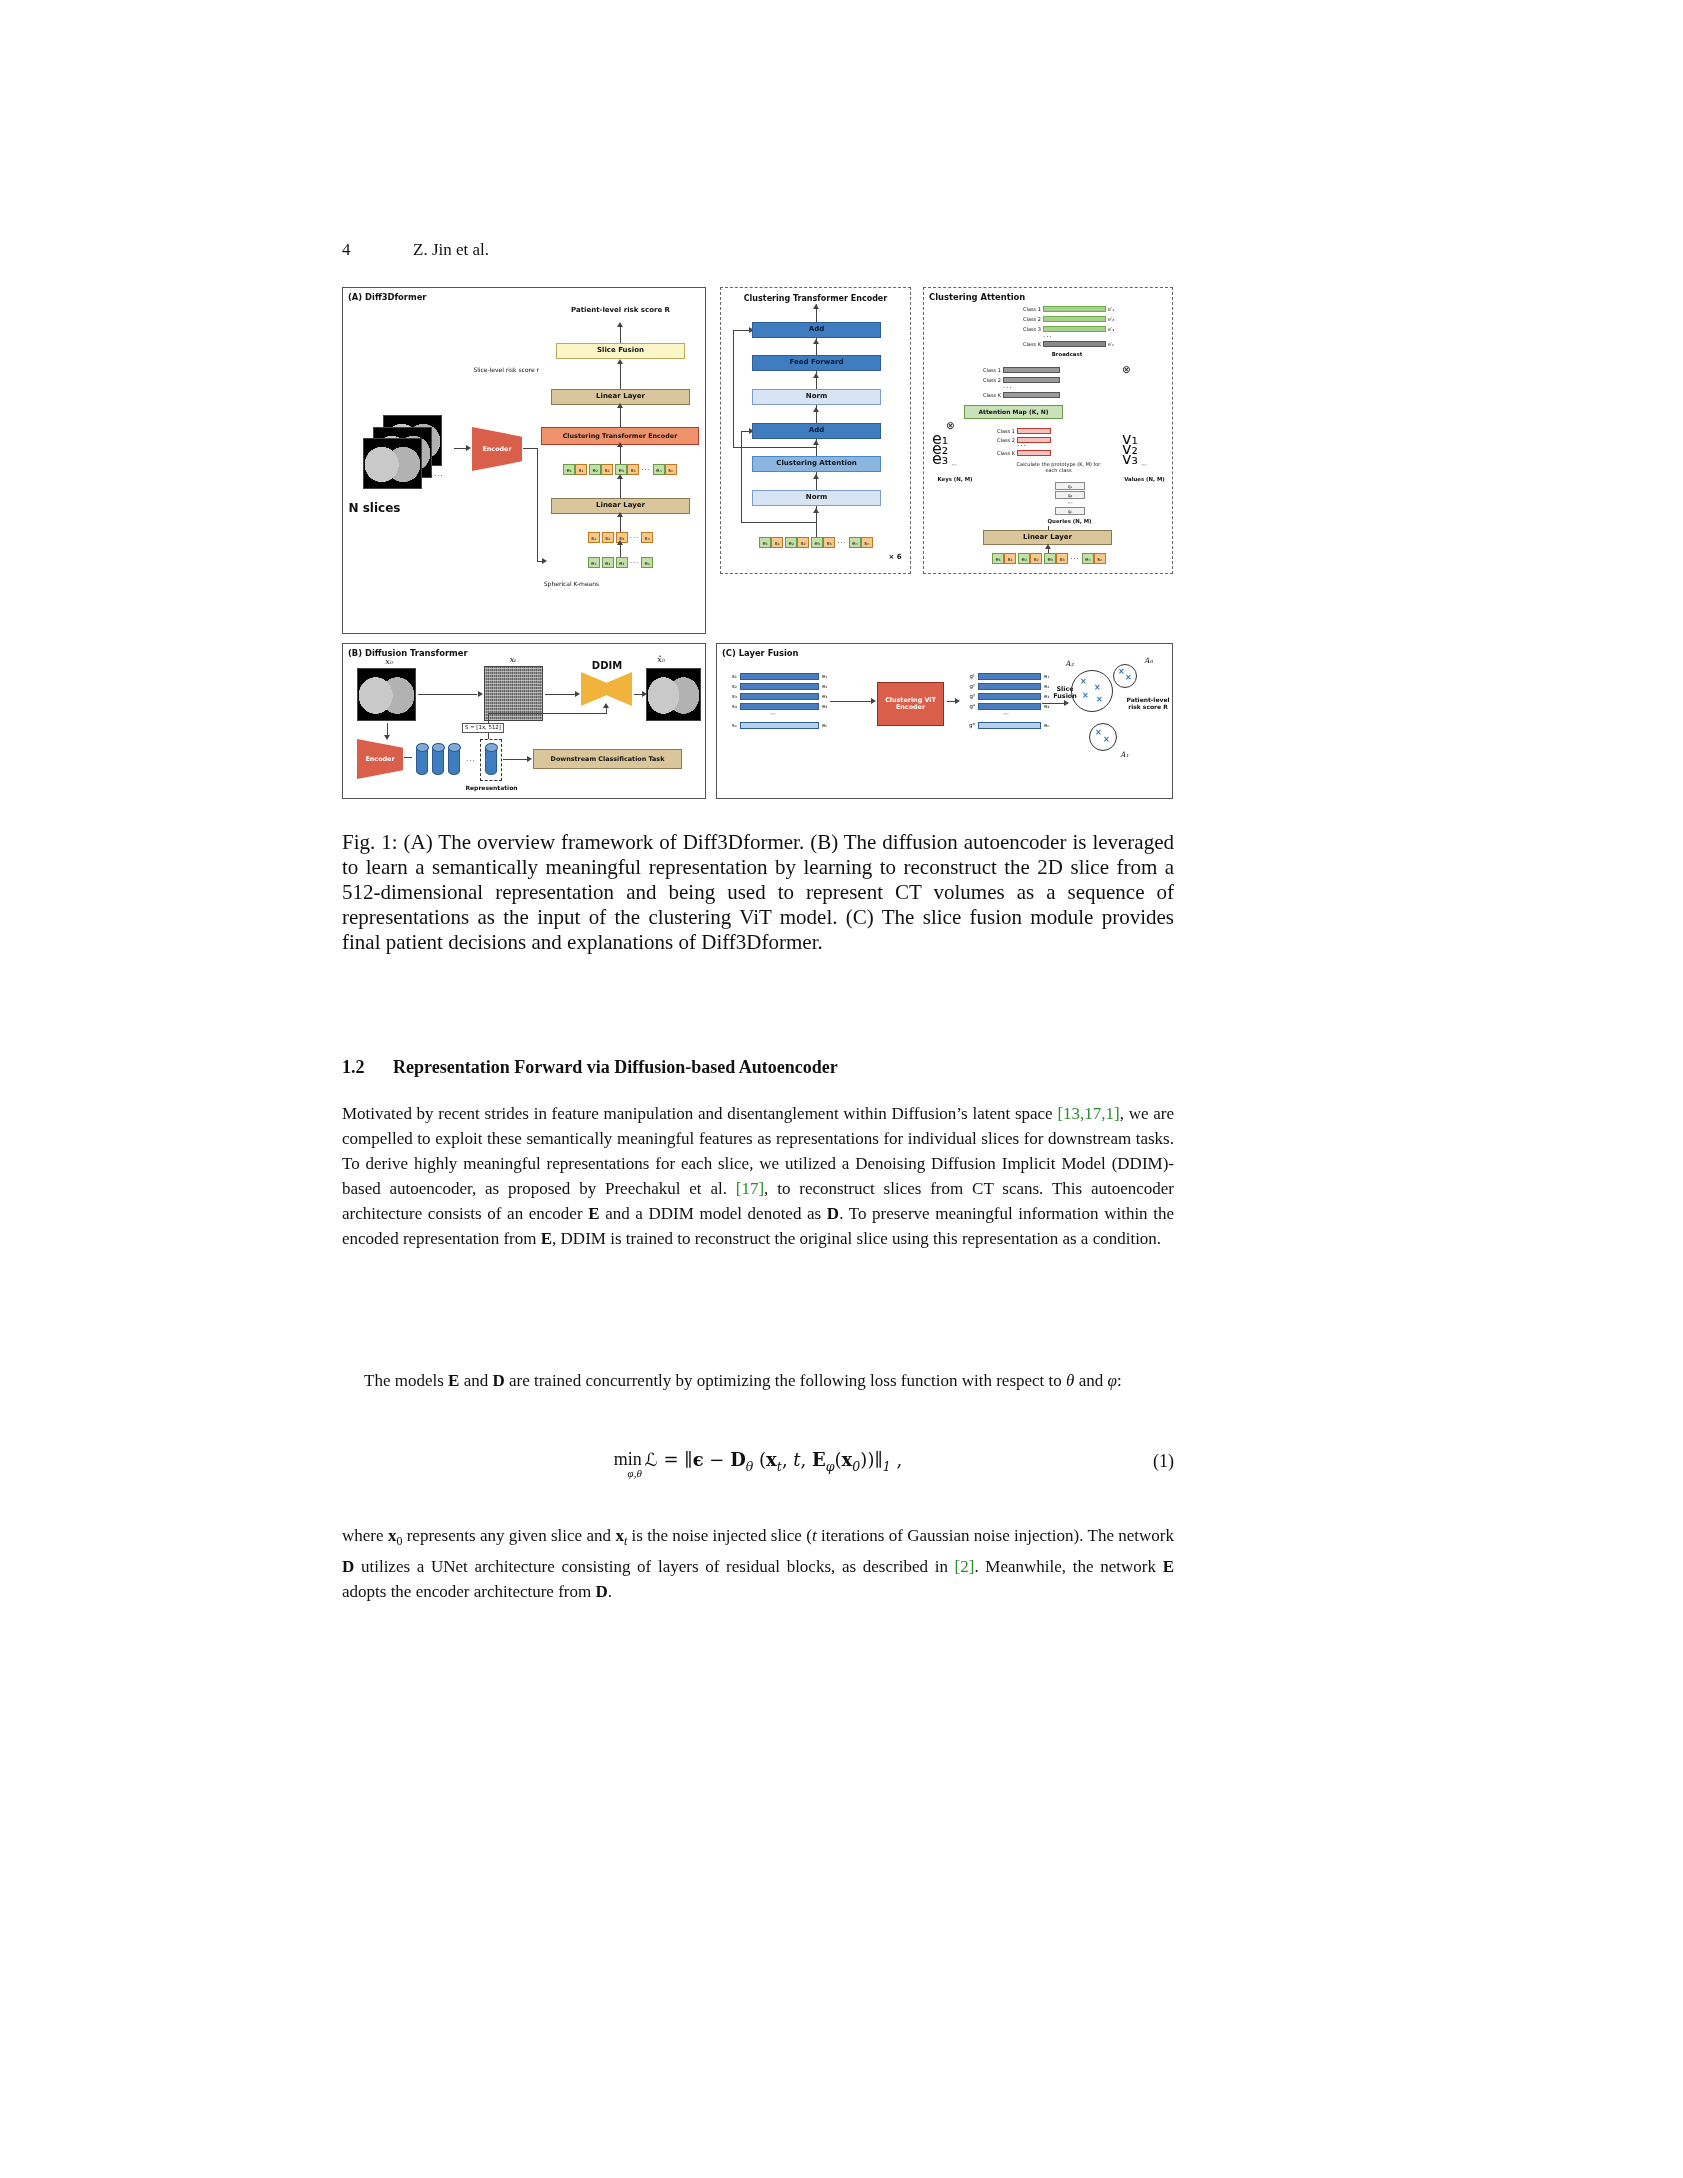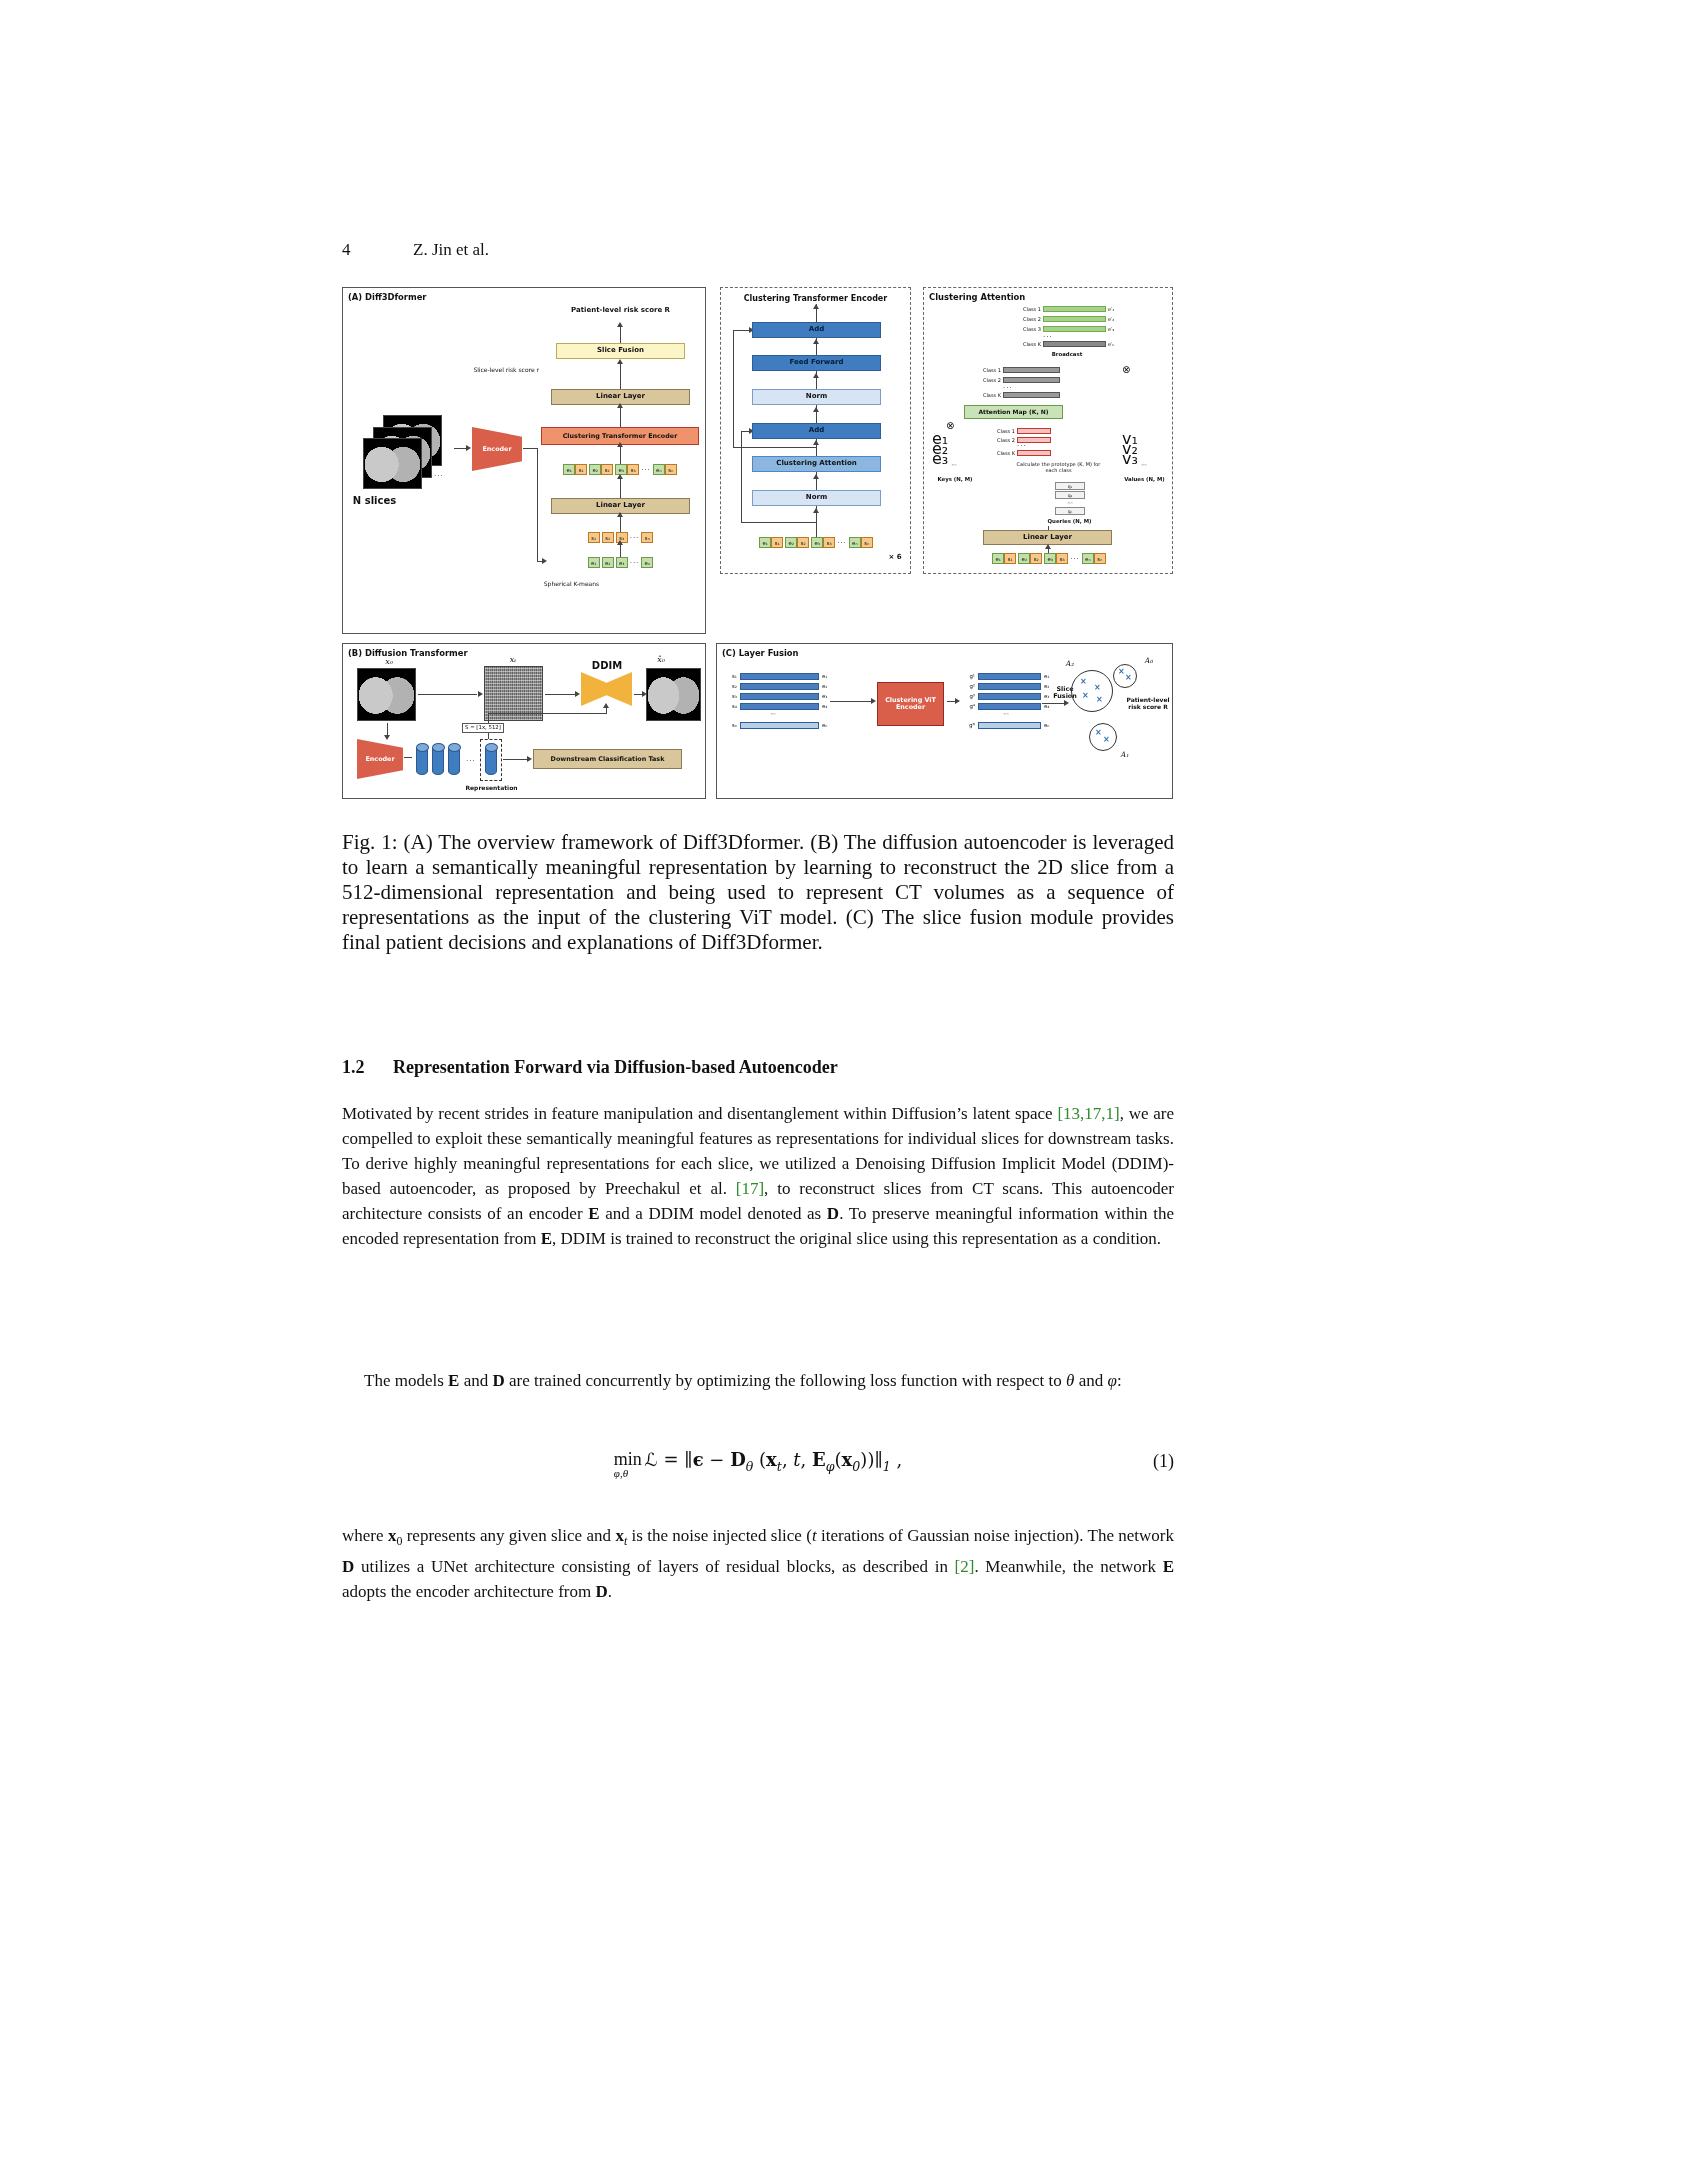--- a/index.html
+++ b/index.html
@@ -81,21 +81,21 @@
 .caption{position:absolute;left:342px;top:830px;width:832px;font-size:21px;line-height:25px;text-align:justify}
 .secthead{position:absolute;left:342px;top:1057px;width:832px;font-size:18px;font-weight:bold}
 .sectnum{display:inline-block;width:51px}
 .rt-b{font-weight:bold}
 .rt-i{font-style:italic}
 .rt-sub{font-size:70%;vertical-align:sub}
 .rt-link{color:var(--citation-link,#2e8b2e)}
 
 .equation{position:absolute;left:342px;top:1443px;width:832px;height:55px;font-size:18px}
 .eq-center{position:absolute;left:0;top:6px;width:100%;display:flex;justify-content:center;align-items:flex-start}
-.minstack{display:inline-flex;flex-direction:column;align-items:flex-start;margin-right:3px}
+.minstack{display:inline-flex;flex-direction:column;align-items:flex-end;margin-right:3px}
 .minsub{font-size:11px;font-style:italic;margin-top:-3px}
 .eq-parts{white-space:nowrap;font-family:"DejaVu Serif","DejaVu Sans",serif}
 .eq-parts .rt-i,.eq-parts .rt-sub{font-style:italic}
 .eq-number{position:absolute;right:0;top:8px}
 </style>
 </head>
 <body>
 
 <div class="head">
   <span class="pageno">4</span><span>Z. Jin et al.</span>
@@ -163,21 +163,21 @@
         </span>
       <span class="fdots">···</span>
       <span class="tok tok-e">eₙ</span>
     </div>
     <div class="smalltext" style="left:194px;top:293px;width:69px">Spherical K-means</div>
 
     <div class="ct" style="left:40px;top:127px;width:59px;height:51px"></div>
     <div class="ct" style="left:30px;top:139px;width:59px;height:51px"></div>
     <div class="ct" style="left:20px;top:150px;width:59px;height:51px"></div>
     <span class="fdots abs" style="left:91px;top:184px">···</span>
-    <div class="smalltext boldtext" style="left:2px;top:207px;width:59px;font-size:10px">N slices</div>
+    <div class="smalltext boldtext" style="left:2px;top:214px;width:59px;font-size:12px">N slices</div>
     <div class="lh" style="left:111px;top:160px;width:12px"></div>
     <div class="tr" style="left:123px;top:157px"></div>
     <div class="trap" style="left:129px;top:139px;width:50px;height:44px">Encoder</div>
     <div class="lh" style="left:180px;top:160px;width:14px"></div>
     <div class="lv" style="left:194px;top:160px;height:113px"></div>
     <div class="lh" style="left:194px;top:273px;width:5px"></div>
     <div class="tr" style="left:199px;top:270px"></div>
   </div>
 
   <div class="panel dashed" style="left:378px;top:0;width:191px;height:287px">

